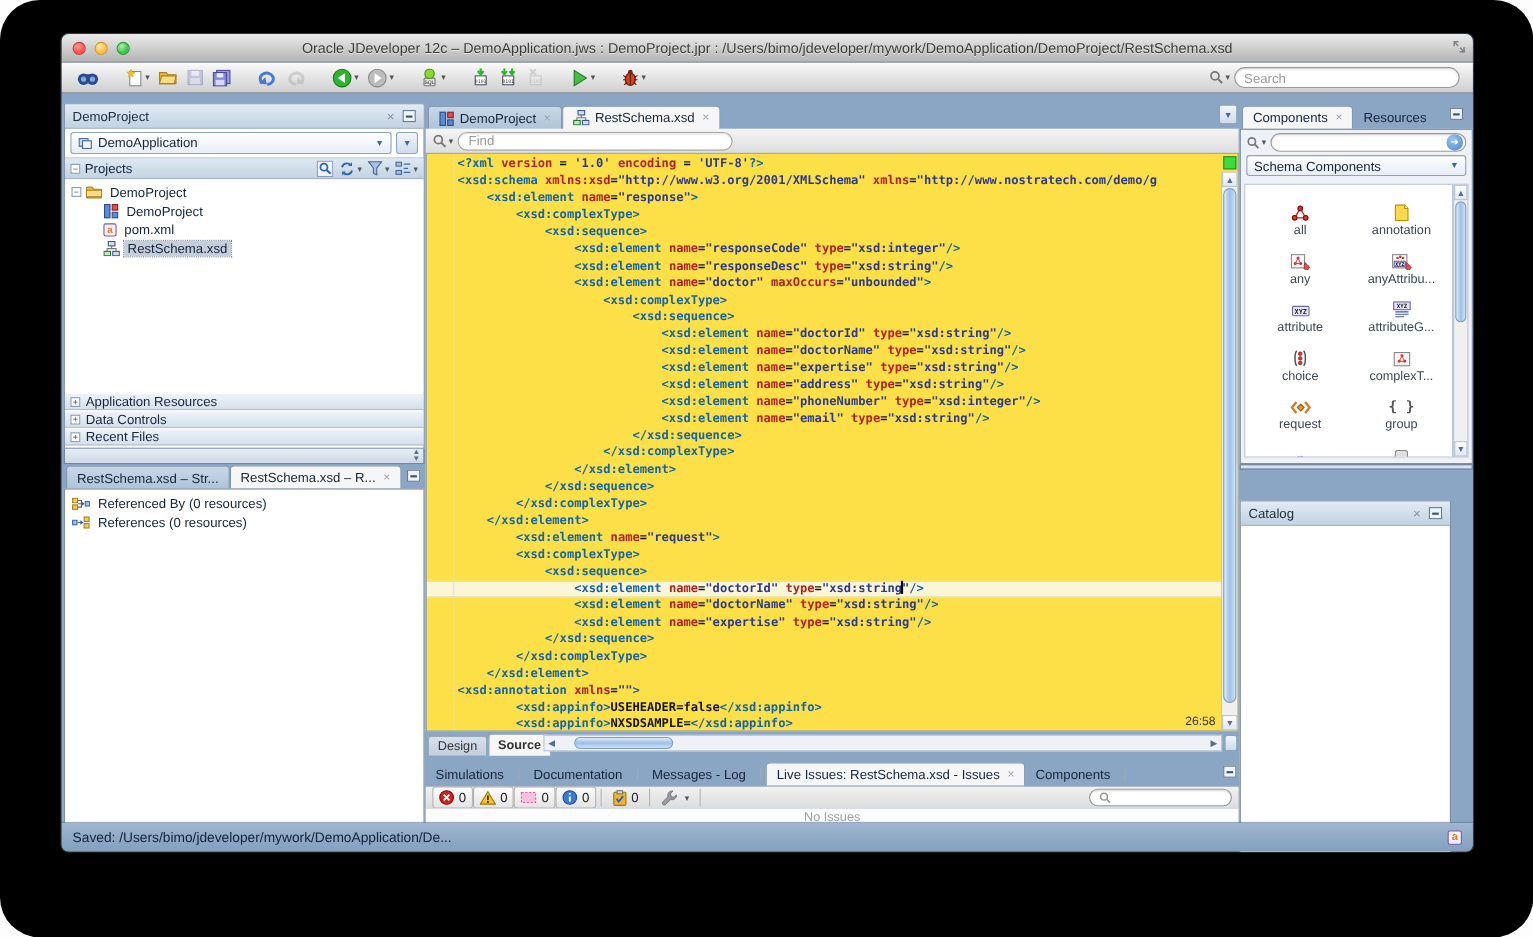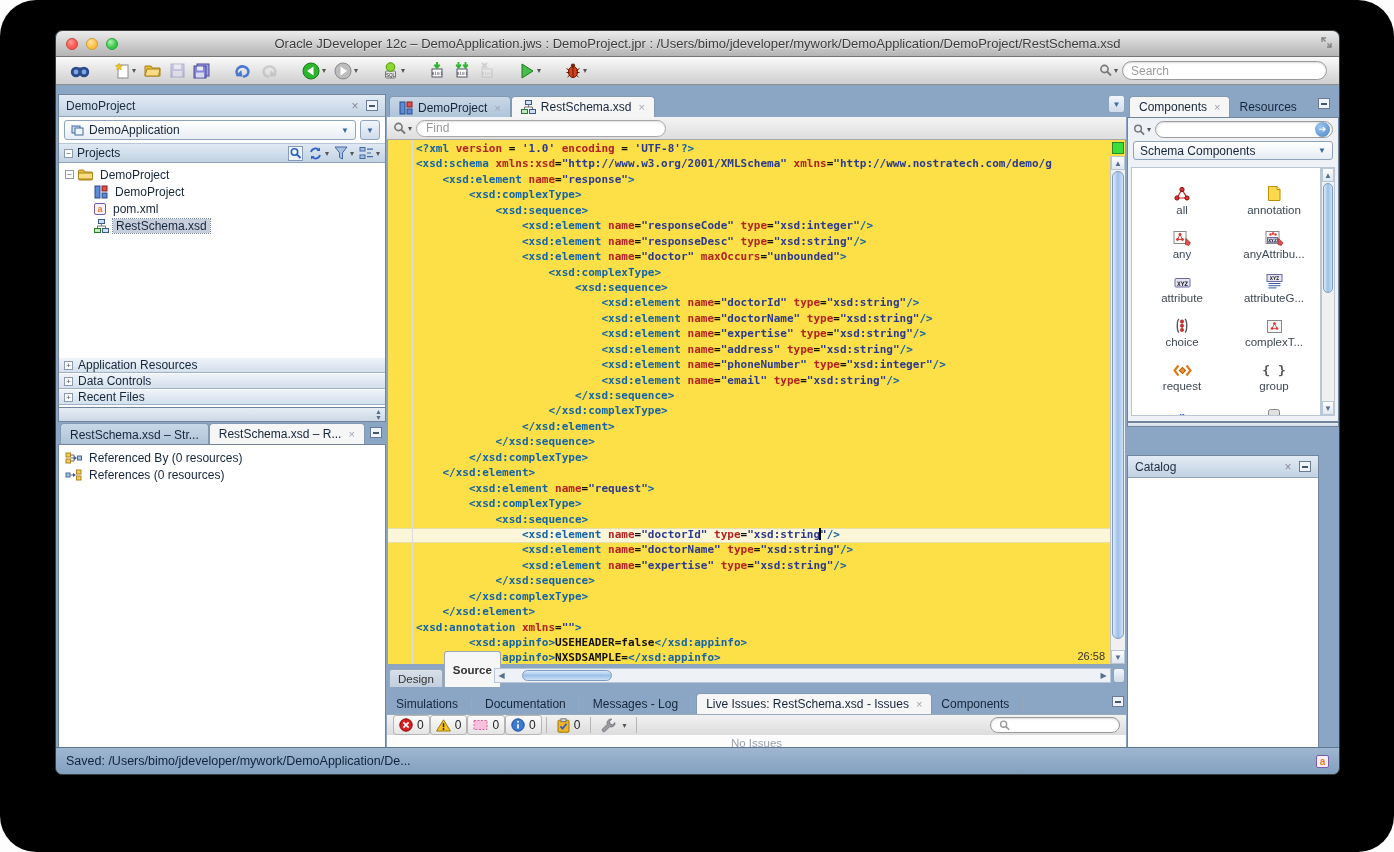--- a/index.html
+++ b/index.html
@@ -97,21 +97,21 @@
   .pos-ind { position:absolute; right:20px; bottom:2px; font-size:11px; color:#333; }
   .status-sq { position:absolute; right:1px; top:2px; width:12px; height:12px; border:1px solid #2a8a2a; }
   .vscroll { position:absolute; right:0; top:16px; bottom:0; width:15px; background:#f0f0f0; border-left:1px solid #c5c5c5; }
   .sb-btn { height:14px; display:flex; align-items:center; justify-content:center; font-size:8px; color:#55708e;
             background:linear-gradient(#fdfdfd,#dfe7f0); border:1px solid #b9c6d6; }
   .sb-thumb { position:absolute; left:1px; right:1px; border-radius:7px; border:1px solid #7d9cc0;
               background:linear-gradient(90deg,#dceafa,#9cc0e8 50%,#cfe2f6); }
   .viewtabs { position:absolute; display:flex; align-items:flex-end; font-size:11.5px; color:#333; }
   .vtab { height:18px; padding:0 8px; display:flex; align-items:center; border:1px solid #9aa8ba; border-bottom:none;
           background:linear-gradient(#d8e0ea,#c2cedc); border-radius:3px 3px 0 0; margin-right:1px; }
-  .vtab.active { background:#f6f6f6; height:36px; font-weight:bold; }
+  .vtab.active { background:#f6f6f6; height:20px; font-weight:bold; }
   .hscroll { position:absolute; height:15px; background:#eef1f5; border:1px solid #b9c6d6; display:flex; align-items:center; }
   .hthumb { height:11px; width:90px; margin-left:14px; border-radius:6px; border:1px solid #7d9cc0;
             background:linear-gradient(#dceafa,#9cc0e8 50%,#cfe2f6); }
   .harr { width:13px; text-align:center; font-size:8px; color:#55708e; }
 
   
   .issues-toolbar { position:absolute; background:linear-gradient(#f2f2f2,#dcdcdc); border-top:1px solid #9ab;
                     display:flex; align-items:center; padding:0 6px; gap:3px; }
   .badge { display:flex; align-items:center; gap:4px; height:20px; padding:0 5px; border:1px solid #b5b5b5;
            border-radius:3px; background:linear-gradient(#fcfcfc,#e4e4e4); font-size:12px; color:#222; }

